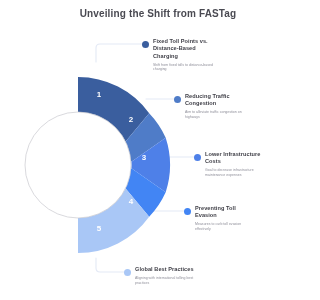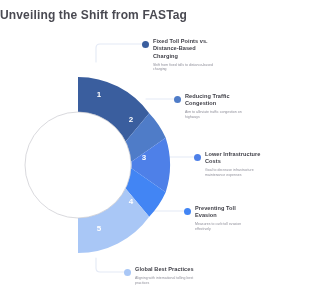--- a/index.html
+++ b/index.html
@@ -14,24 +14,25 @@
     overflow: hidden;
   }
   #canvas {
     position: relative;
     width: 300px;
     height: 300px;
     background: #ffffff;
   }
   #title {
     position: absolute;
-    left: 0;
+    left: 8px;
     top: 8px;
     width: 300px;
-    font-size: 12px;
+    text-align: center;
+    font-size: 10px;
     font-weight: bold;
     color: #4a4a52;
     letter-spacing: 0.15px;
   }
   svg.layer {
     position: absolute;
     left: 0;
     top: 0;
     width: 300px;
     height: 300px;

